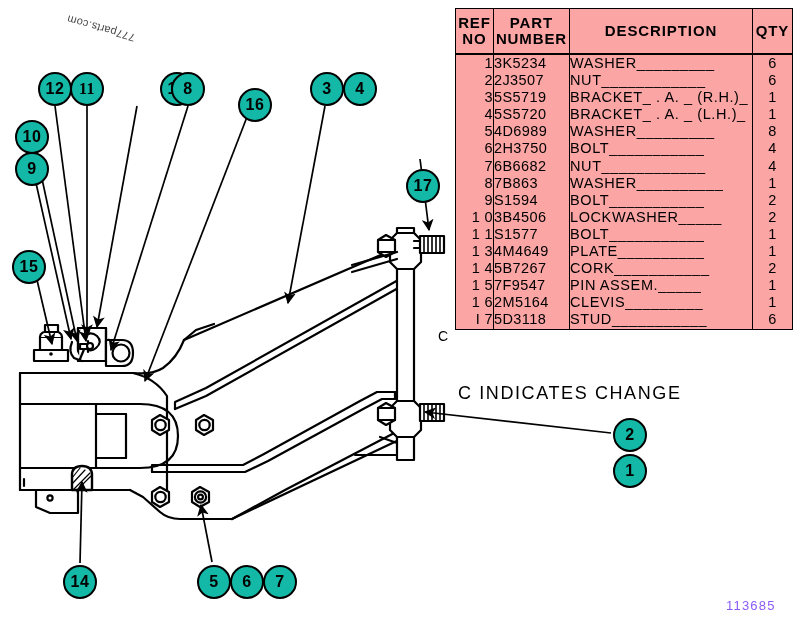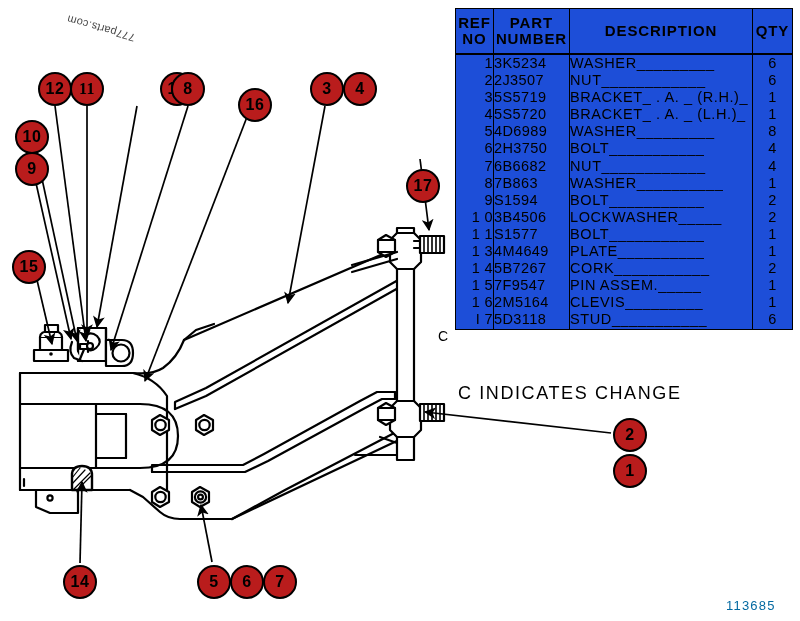--- a/index.html
+++ b/index.html
@@ -24,21 +24,21 @@
   #parts-table-wrap {
     position: absolute;
     left: 455px;
     top: 8px;
     width: 337px;
   }
   table.parts {
     border-collapse: collapse;
     width: 337px;
     table-layout: fixed;
-    background: #1d4ed8;
+    background: #fca5a5;
   }
   table.parts, table.parts th, table.parts td {
     border: 1.6px solid #000;
   }
   table.parts th, table.parts td {
     padding: 0;
     font-family: "Liberation Sans", sans-serif;
     color: #000;
     line-height: 1.04;
   }
@@ -105,21 +105,21 @@
     font-size: 18px;
     letter-spacing: 1.6px;
     color: #000;
   }
   #drawing-number {
     position: absolute;
     left: 726px;
     top: 598px;
     font-size: 13px;
     letter-spacing: 1.2px;
-    color: #0369a1;
+    color: #8b5cf6;
   }
 
   
   #watermark {
     position: absolute;
     left: 133px;
     top: 44px;
     font-size: 11px;
     color: #222;
     transform: rotate(196deg);
@@ -129,21 +129,21 @@
     opacity: .85;
   }
 
   
   .balloon {
     position: absolute;
     width: 34px;
     height: 34px;
     border: 2.1px solid #000;
     border-radius: 50%;
-    background: #b91c1c;
+    background: #14b8a6;
     box-sizing: border-box;
     font-size: 16px;
     font-weight: bold;
     color: #000;
     display: flex;
     align-items: center;
     justify-content: center;
     letter-spacing: 0.5px;
     z-index: 5;
     text-align: right;

